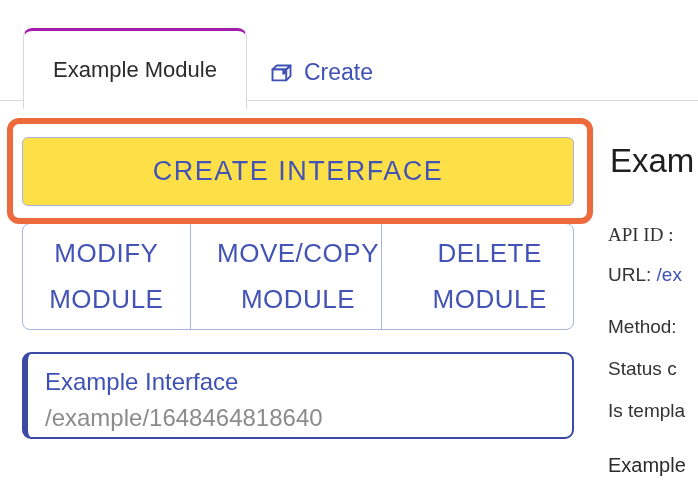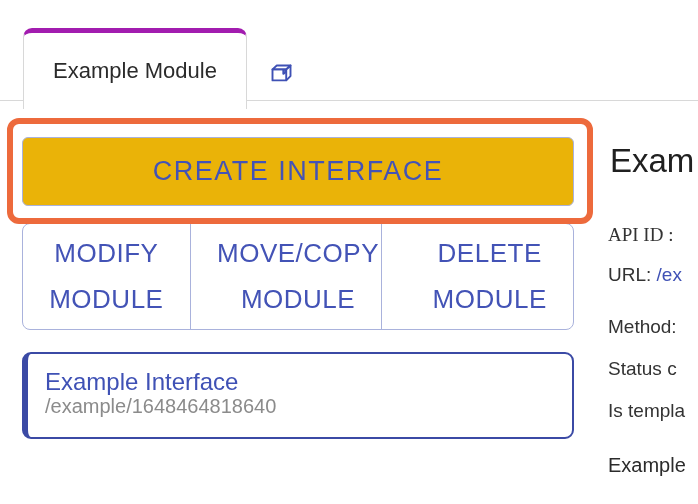--- a/index.html
+++ b/index.html
@@ -11,41 +11,41 @@
   }
   
   .tabbar-line{
     position:absolute;left:0;top:100px;width:698px;height:1px;
     background:#d8d8d8;z-index:1;
   }
   .tab-active{
     position:absolute;left:23px;top:28px;width:224px;height:81px;
     background:#ffffff;z-index:2;box-sizing:border-box;
     border:1px solid #d8d8d8;border-bottom:none;
-    border-top:5px solid #a21caf;
+    border-top:3px solid #a21caf;
     border-radius:9px 9px 0 0;
     display:flex;align-items:center;justify-content:center;
     font-size:22px;color:#2b2b2b;cursor:pointer;text-align:center;
   }
   .tab-create{
     position:absolute;left:268px;top:54px;height:36px;z-index:2;
     display:flex;align-items:center;gap:9px;
     font-size:23px;color:#3f51b5;cursor:pointer;
   }
   .tab-create svg{display:block;}
   
   .action-highlight{
     position:absolute;left:7px;top:118px;width:586px;height:106px;
     box-sizing:border-box;border:6px solid #ED6A3C;border-radius:12px;
     z-index:5;pointer-events:none;
   }
   
   .btn-create-interface{
     position:absolute;left:22px;top:137px;width:552px;height:69px;
-    box-sizing:border-box;background:#eab308;
+    box-sizing:border-box;background:#fde047;
     border:1px solid #a9b2dc;border-radius:6px;
     display:flex;align-items:center;justify-content:center;
     font-size:27px;letter-spacing:1.5px;color:#4353b6;cursor:pointer;
   }
   .btn-group{
     position:absolute;left:22px;top:223px;width:552px;height:107px;
     box-sizing:border-box;border:1px solid #a9b2dc;border-radius:8px;
     display:flex;background:#fff;
   }
   .btn-group .grp-btn{
@@ -56,21 +56,21 @@
   }
   .btn-group .grp-btn + .grp-btn{border-left:1px solid #a9b2dc;padding-left:24px;}
   
   .iface-card{
     position:absolute;left:22px;top:352px;width:552px;height:87px;
     box-sizing:border-box;background:#fff;
     border:2px solid #3b4aa5;border-left:6px solid #3b4aa5;border-radius:9px;
     padding:15px 0 0 17px;cursor:pointer;
   }
   .iface-title{font-size:24px;color:#3f51b5;line-height:1.1;}
-  .iface-path{font-size:20px;color:#8b8b8b;line-height:1.1;}
+  .iface-path{font-size:24px;color:#8b8b8b;margin-top:10px;line-height:1.1;}
   
   .detail-heading{
     position:absolute;left:610px;top:142px;font-size:33px;color:#202020;
     white-space:nowrap;
   }
   .detail-row{
     position:absolute;left:608px;font-size:19px;color:#333333;white-space:nowrap;
   }
   .detail-row a{color:#3f51b5;text-decoration:none;cursor:pointer;}
   .detail-section{
@@ -89,20 +89,21 @@
 
 <div class="tab-create">
   <span>
     <svg width="27" height="27" viewBox="0 0 24 24" fill="none" stroke="#3f51b5" stroke-width="1.7" stroke-linejoin="round">
       <rect x="4" y="9.2" width="12.2" height="9.8"></rect>
       <path d="M16.2 19 L20 15.2 L20 5.8 L16.2 9.2"></path>
       <path d="M4 9.2 L7.8 5.8 L20 5.8 L16.2 9.2 Z"></path>
       <path d="M13.6 9.2 L13.6 13.2 L15.4 11.9 L15.4 9.2"></path>
     </svg>
   </span>
+  <span>Create</span>
 </div>
 
 <button class="btn-create-interface">CREATE INTERFACE</button>
 <div class="action-highlight"></div>
 
 <div class="btn-group">
   <button class="grp-btn">
     <span>MODIFY</span>
     <span>MODULE</span>
   </button>

